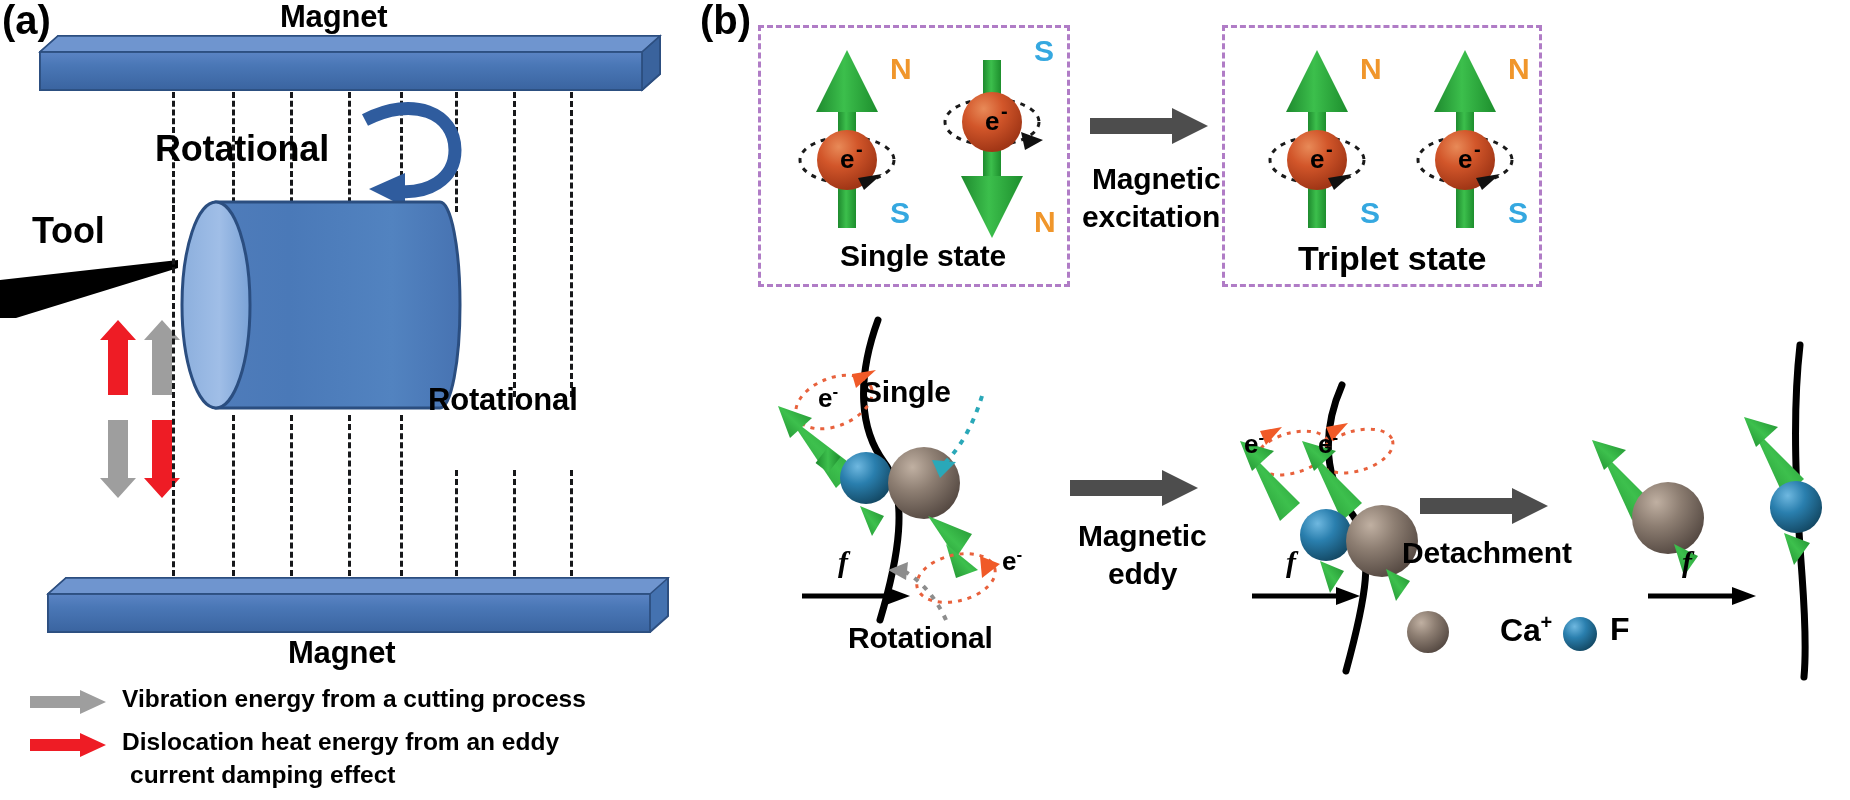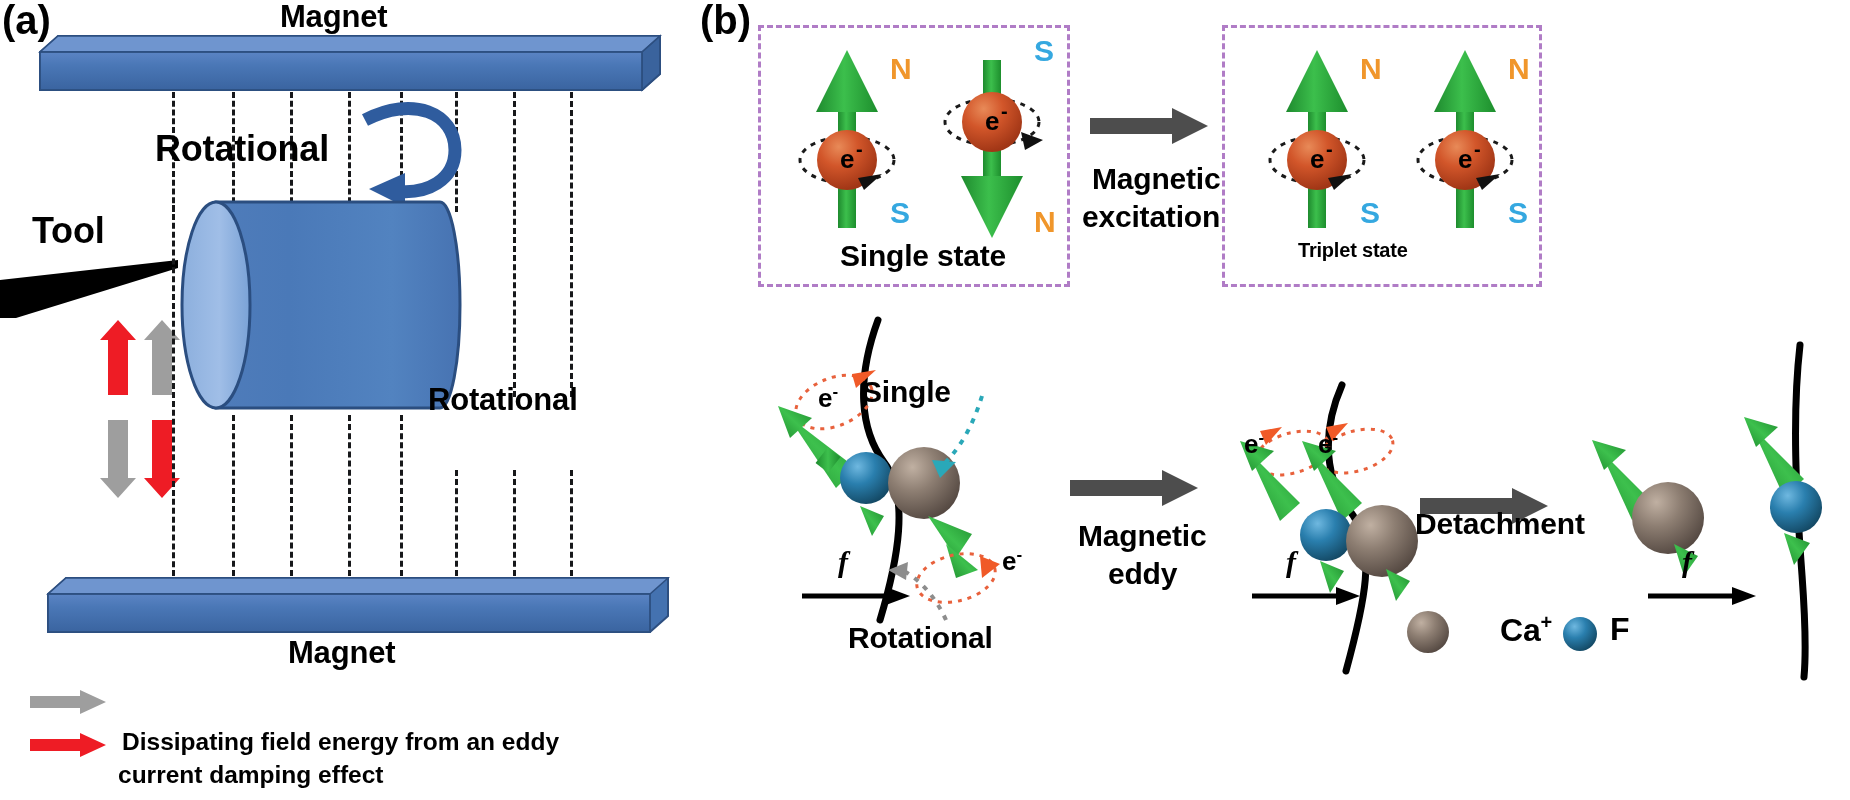--- a/index.html
+++ b/index.html
@@ -158,26 +158,27 @@
         <stop offset="100%" stop-color="#3a64a0"></stop>
       </linearGradient>
     </defs>
   </svg>
 
   <div class="lbl" style="left:288px;top:636px;font-size:31px;">Magnet</div>
 
   <svg class="abs" style="left:30px;top:690px;" width="78" height="26">
     <polygon points="0,6 50,6 50,0 76,12 50,24 50,18 0,18" fill="#9e9e9e"></polygon>
   </svg>
+  <div class="legend-text" style="position:absolute;left:122px;top:684px;">Vibration energy from a cutting process</div>
 
   <svg class="abs" style="left:30px;top:733px;" width="78" height="26">
     <polygon points="0,6 50,6 50,0 76,12 50,24 50,18 0,18" fill="#ee1c25"></polygon>
   </svg>
-  <div class="legend-text" style="position:absolute;left:122px;top:727px;">Dissipating field energy from an eddy</div>
-  <div class="legend-text" style="position:absolute;left:118px;top:760px;">current damping effect</div>
+  <div class="legend-text" style="position:absolute;left:122px;top:727px;">Dislocation heat energy from an eddy</div>
+  <div class="legend-text" style="position:absolute;left:130px;top:760px;">current damping effect</div>
 
   <div class="panel-tag" style="left:700px;top:-2px;">(b)</div>
 
   <div class="dashbox" style="left:758px;top:25px;width:312px;height:262px;"></div>
 
   <div class="dashbox" style="left:1222px;top:25px;width:320px;height:262px;"></div>
 
   <svg class="abs" style="left:800px;top:50px;" width="120" height="190">
     <defs>
       <linearGradient id="gA" x1="0" y1="0" x2="1" y2="0">
@@ -239,21 +240,21 @@
     <polygon points="47,0 78,62 16,62" fill="url(#gA)"></polygon>
     <ellipse cx="47" cy="110" rx="47" ry="23" fill="none" stroke="#1a1a1a" stroke-width="3" stroke-dasharray="5 6"></ellipse>
     <circle cx="47" cy="110" r="30" fill="url(#eG)"></circle>
     <polygon points="58,128 82,124 64,140" fill="#111"></polygon>
     <text x="40" y="118" font-family="Liberation Sans, sans-serif" font-size="26" font-weight="bold" fill="#000">e</text>
     <text x="56" y="106" font-family="Liberation Sans, sans-serif" font-size="20" font-weight="bold" fill="#000">-</text>
   </svg>
   <div class="NS N" style="left:1508px;top:52px;">N</div>
   <div class="NS S" style="left:1508px;top:196px;">S</div>
 
-  <div class="lbl" style="left:1298px;top:240px;font-size:20px;">Triplet state</div>
+  <div class="lbl" style="left:1298px;top:240px;font-size:34px;">Triplet state</div>
 
   <svg class="abs" style="left:760px;top:320px;" width="300" height="330">
     <defs>
       <radialGradient id="caG" cx="34%" cy="28%" r="75%">
         <stop offset="0%" stop-color="#c0b0a2"></stop>
         <stop offset="45%" stop-color="#8d7e72"></stop>
         <stop offset="100%" stop-color="#564a43"></stop>
       </radialGradient>
       <radialGradient id="fG" cx="34%" cy="28%" r="75%">
         <stop offset="0%" stop-color="#6fb8e0"></stop>
@@ -335,21 +336,21 @@
 
   <div class="ital" style="left:1286px;top:545px;">f</div>
   <svg class="abs" style="left:1252px;top:585px;" width="110" height="22">
     <line x1="0" y1="11" x2="88" y2="11" stroke="#000" stroke-width="5"></line>
     <polygon points="84,2 108,11 84,20" fill="#000"></polygon>
   </svg>
 
   <svg class="abs" style="left:1420px;top:488px;" width="130" height="36">
     <polygon points="0,10 92,10 92,0 128,18 92,36 92,26 0,26" fill="#4d4d4d"></polygon>
   </svg>
-  <div class="lbl" style="left:1402px;top:508px;font-size:30px;margin-left:13px;">Detachment</div>
+  <div class="lbl" style="left:1402px;top:537px;font-size:30px;">Detachment</div>
 
   <svg class="abs" style="left:1590px;top:430px;" width="140" height="130">
     <polygon points="10,20 62,72 42,90" fill="url(#gB)"></polygon>
     <polygon points="2,10 36,20 14,40" fill="url(#gB)"></polygon>
     <circle cx="78" cy="88" r="36" fill="url(#caG)"></circle>
     <polygon points="84,114 108,126 94,146" fill="url(#gB)"></polygon>
   </svg>
 
   <svg class="abs" style="left:1740px;top:345px;" width="120" height="340">
     <path d="M 60 0 C 52 70, 56 150, 62 230 C 66 285, 66 310, 64 332" fill="none" stroke="#000" stroke-width="7" stroke-linecap="round"></path>

